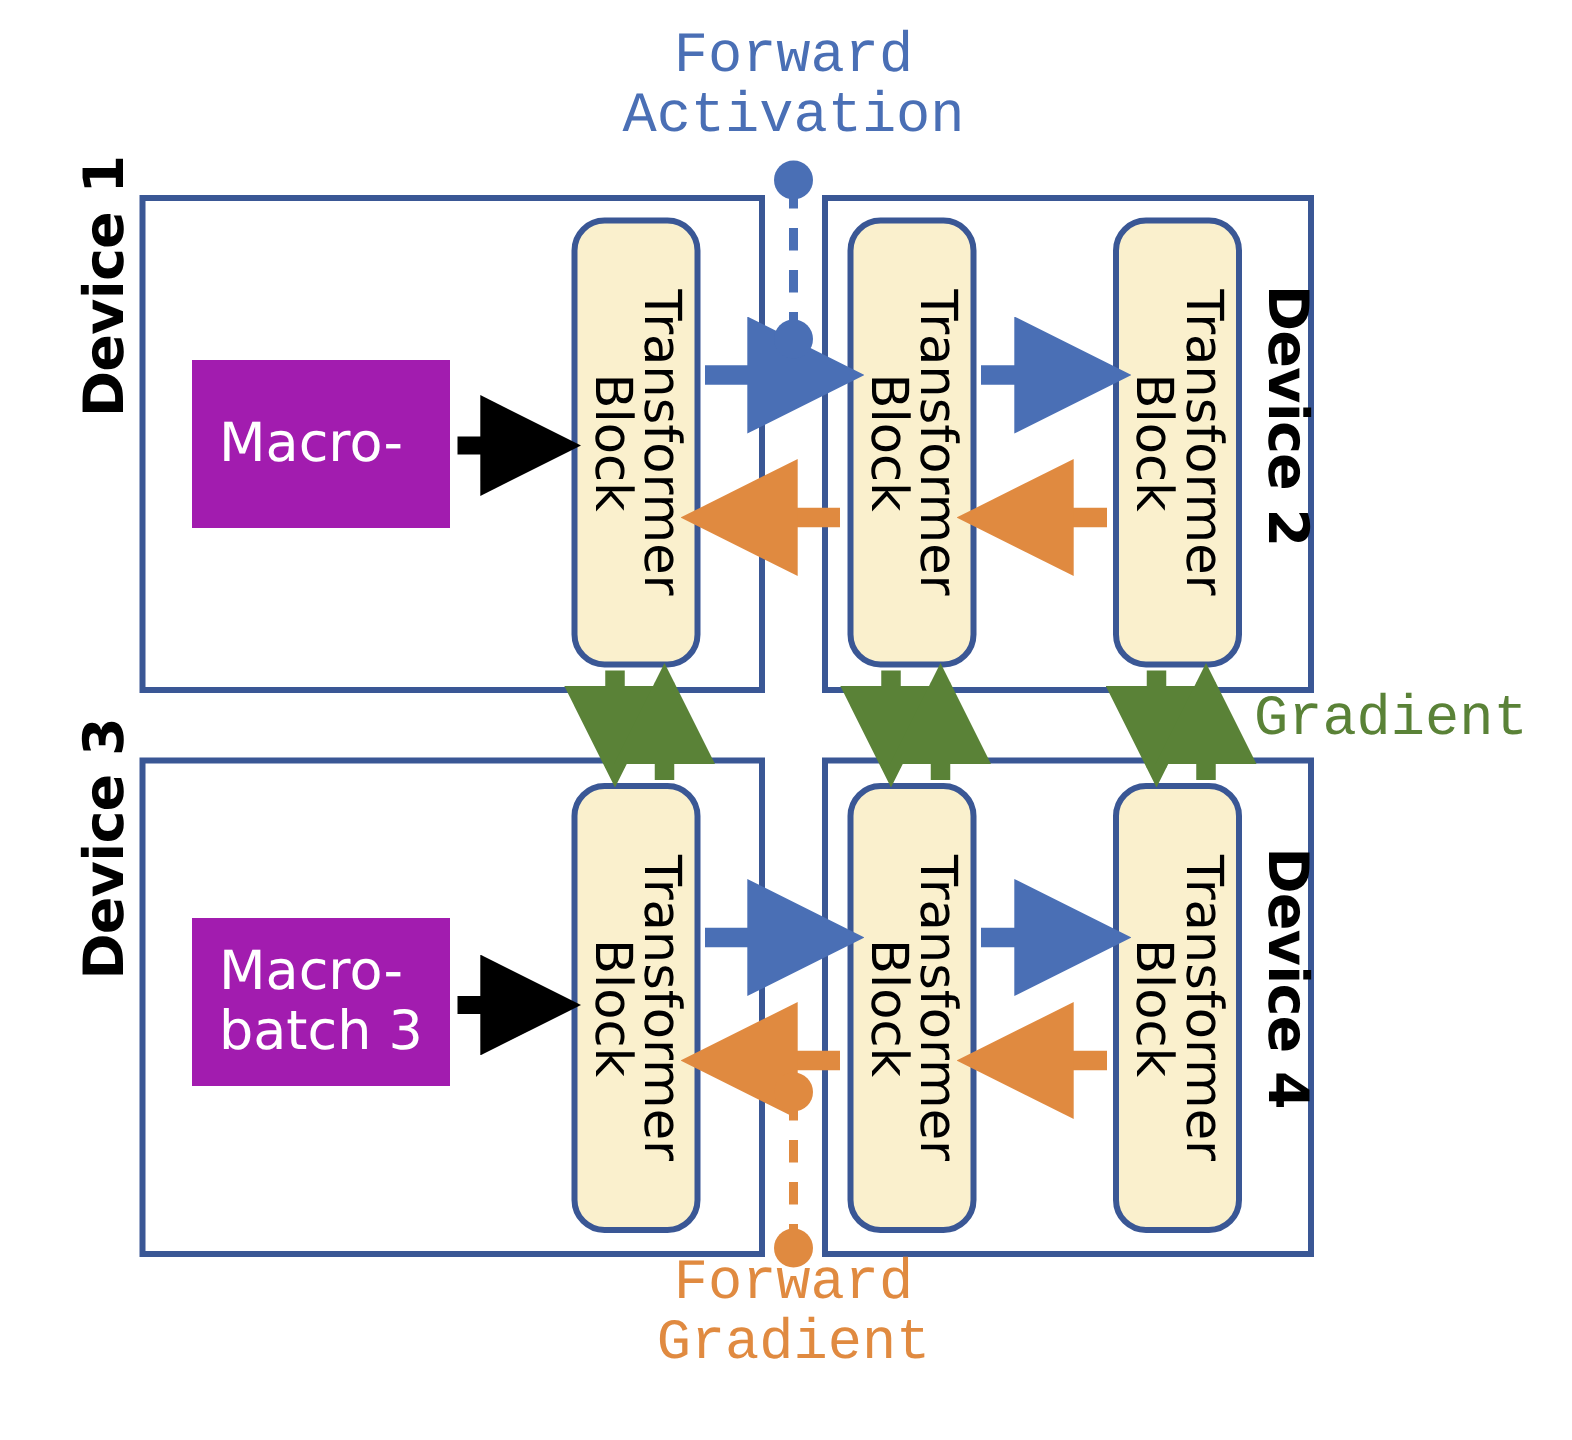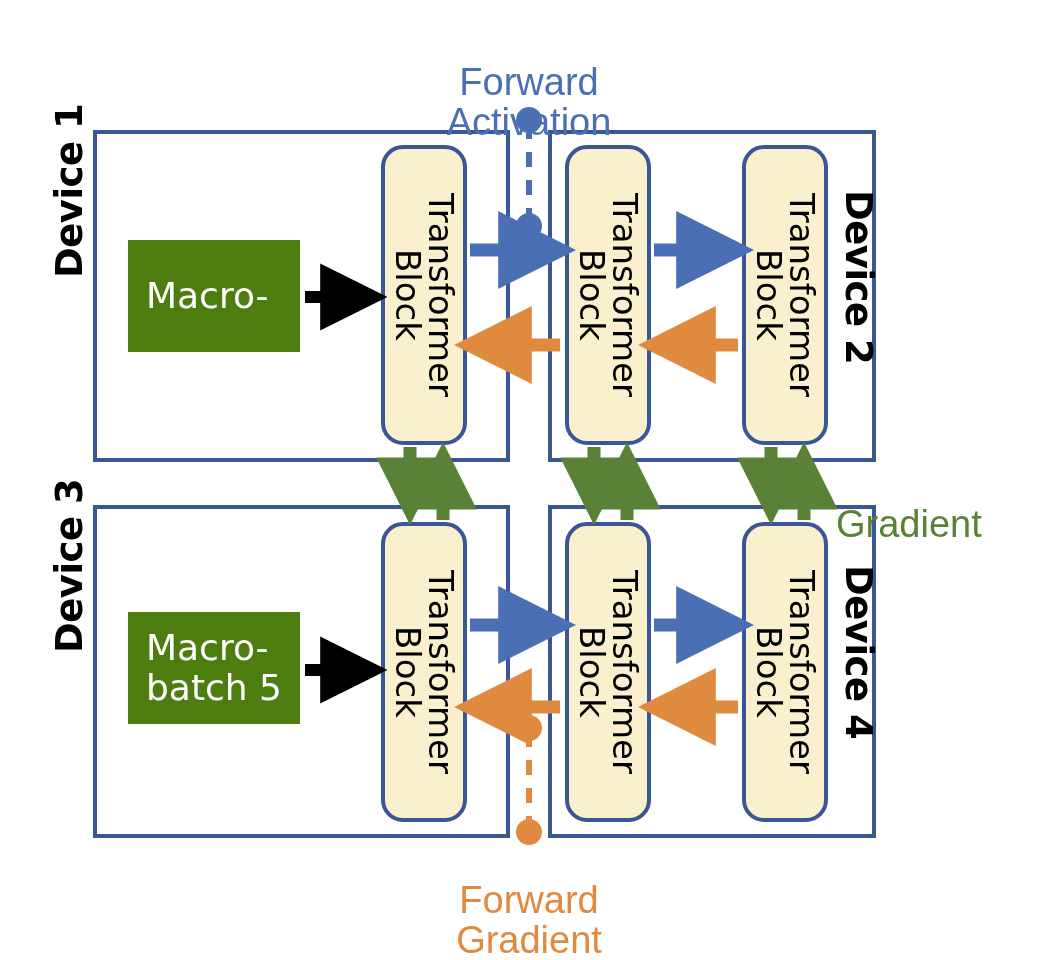--- a/index.html
+++ b/index.html
@@ -78,41 +78,40 @@
     font-family: "DejaVu Sans", sans-serif;
     font-size: 34px;
     line-height: 0.98;
     color: #000000;
     text-align: center;
   }
   .tblock-text span { display: block; }
 
   .macro-box {
     position: absolute;
-    background: #4d7c0f;
+    background: #a21caf;
     color: #FFFFFF;
     font-family: "DejaVu Sans", sans-serif;
     font-size: 36px;
     line-height: 1.12;
     display: flex;
     flex-direction: column;
     justify-content: center;
     padding-left: 18px;
     box-sizing: border-box;
   }
   .macro-box span { display: block; }
 
   .callout-text {
     position: absolute;
-    font-family: Liberation Sans, sans-serif;
+    font-family: Liberation Mono, monospace;
     font-size: 38px;
     line-height: 1.06;
     text-align: center;
     white-space: nowrap;
-    margin-top: 44px;
   }
   .callout-text span { display: block; }
   #forward-label { color: #4A6FB5; left: 384px; top: 18px; width: 290px; }
   #backward-label { color: #E08A40; left: 384px; top: 836px; width: 290px; }
   #gradient-label {
     color: #5A8237; left: 836px; top: 460px; width: 210px;
     font-size: 38px; text-align: left;
   }
 
   svg.overlay {
@@ -136,21 +135,21 @@
   <div class="device-label" id="device1-label">Device 1</div>
   <div class="device-label" id="device2-label">Device 2</div>
   <div class="device-label" id="device3-label">Device 3</div>
   <div class="device-label" id="device4-label">Device 4</div>
 
   <div class="macro-box" style="left:128px; top:240px; width:172px; height:112px;">
     <span>Macro-</span>
   </div>
   <div class="macro-box" style="left:128px; top:612px; width:172px; height:112px;">
     <span>Macro-</span>
-    <span>batch 5</span>
+    <span>batch 3</span>
   </div>
 
   <div class="tblock" style="left:381px; top:145px; width:86px; height:300px;">
     <div class="tblock-text">
       <span>Transformer</span>
       <span>Block</span>
     </div>
   </div>
   <div class="tblock" style="left:565px; top:145px; width:86px; height:300px;">
     <div class="tblock-text">

